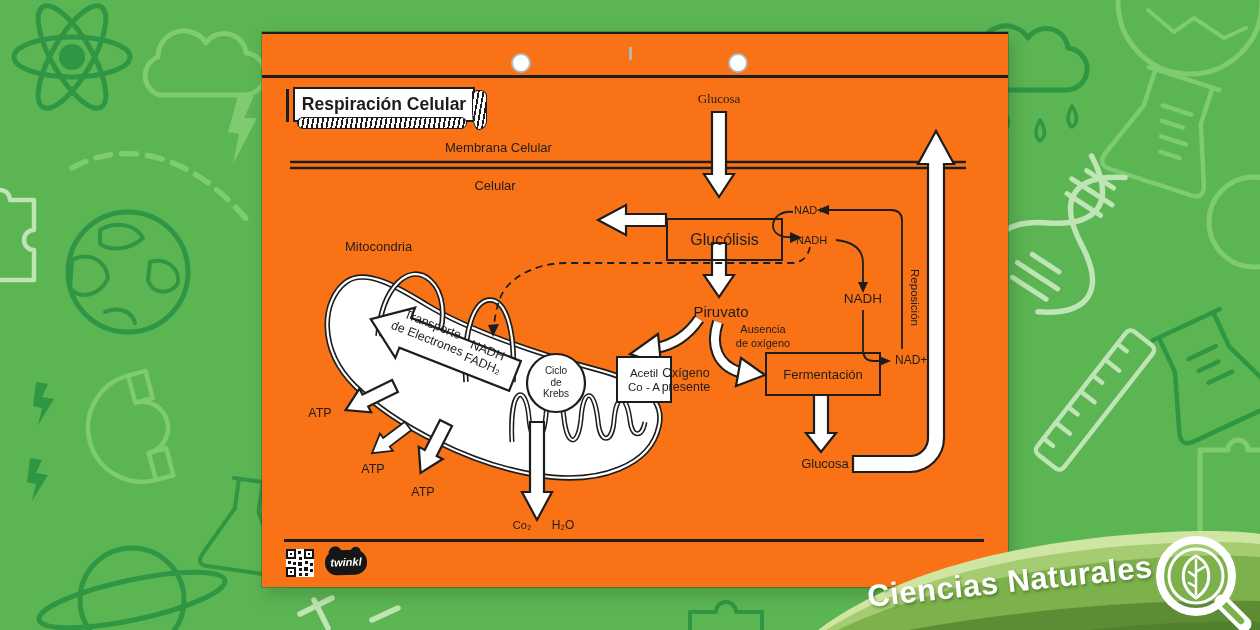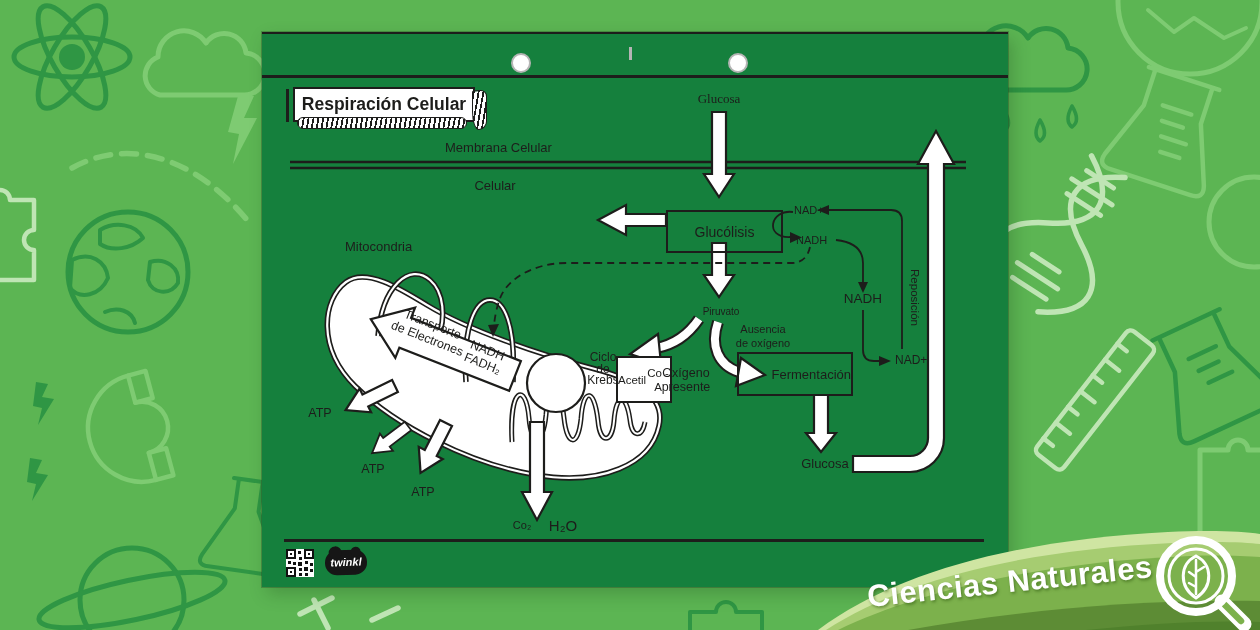--- a/index.html
+++ b/index.html
@@ -5,21 +5,21 @@
   html,body{margin:0;padding:0;}
   body{width:1260px;height:630px;overflow:hidden;position:relative;
        background:#5cb553;font-family:"Liberation Sans", sans-serif;}
   svg{display:block;}
   .layer{position:absolute;left:0;top:0;}
   
   .dk{stroke:#2f9644;fill:none;stroke-linecap:round;stroke-linejoin:round;}
   .lt{stroke:#7ecb72;fill:none;stroke-linecap:round;stroke-linejoin:round;}
   .pl{stroke:#bfe5b4;fill:none;stroke-linecap:round;stroke-linejoin:round;}
   
-  #page{position:absolute;left:262px;top:32px;width:746px;height:553px;background:#15803d;
+  #page{position:absolute;left:262px;top:32px;width:746px;height:553px;background:#f97316;
         border-top:2px solid #1d1d1b;
         box-shadow:0 0 0 1px rgba(40,70,35,.35), 5px 7px 16px rgba(20,60,20,.25);z-index:2;}
   #diagram-svg{position:absolute;left:0;top:0;}
   .hole{position:absolute;width:16px;height:16px;border:2px solid #b5b5b5;border-radius:50%;background:#fff;}
   .dashmark{position:absolute;width:3px;height:13px;background:#b5b5b5;}
   .toprule{position:absolute;left:0;right:0;top:41px;height:2.5px;background:#1d1d1b;}
   .botrule{position:absolute;left:22px;top:505px;width:700px;height:2.5px;background:#1d1d1b;}
   
   #title-wrap{position:absolute;left:22px;top:53px;width:210px;height:46px;}
   #title-box{position:absolute;left:9px;top:0;width:178px;height:31px;border:2.5px solid #1d1d1b;
@@ -209,72 +209,72 @@
       <g>
         <path d="M456,288 C448,312 456,331 477,338" stroke-width="12"></path>
         <path d="M456,288 C448,312 456,331 477,338" stroke="#ffffff" stroke-width="8"></path>
         <polygon points="479,324 503,341 474,352" fill="#ffffff" stroke-width="2.2"></polygon>
       </g>
 
       <path d="M548,213 C546,222 541,229 529,229 L304,229 C273,229 247,244 239,262 C235,271 233,282 232,291" stroke-width="1.8" stroke-dasharray="7 5"></path>
     </g>
   </svg>
 
-  <div class="box" style="left:404px;top:176px;width:113px;height:39px;font-size:14px;background:transparent;">
+  <div class="box" style="left:404px;top:184px;width:113px;height:39px;font-size:16px;background:transparent;">
       <span>Glucólisis</span>
     </div>
-  <div class="box" style="left:475px;top:318px;width:112px;height:40px;font-size:13px;background:transparent;justify-content:flex-end;">
+  <div class="box" style="left:503px;top:318px;width:112px;height:40px;font-size:13px;background:transparent;">
       <span>Fermentación</span>
     </div>
-  <div class="box" style="left:354px;top:322px;width:52px;height:43px;font-size:11.5px;line-height:14px;background:#fff;flex-direction:row;">
+  <div class="box" style="left:354px;top:322px;width:52px;height:43px;font-size:11.5px;line-height:14px;background:#fff;flex-direction:column;">
     <span>Acetil</span>
     <span>Co - A</span>
   </div>
 
   <div class="lb ctr" style="left:417px;top:57px;width:80px;font-family:Liberation Serif, serif;">Glucosa</div>
   <div class="lb ctr" style="left:183px;top:106px;width:104px;">Membrana Celular</div>
   <div class="lb ctr" style="left:193px;top:144px;width:80px;">Celular</div>
 
   <div class="lb" style="left:532px;top:169px;font-size:11px;">NAD+</div>
   <div class="lb" style="left:534px;top:199px;font-size:11px;">NADH</div>
   <div class="lb ctr" style="left:578px;top:257px;width:46px;font-size:13.5px;">NADH</div>
   <div class="lb" style="left:633px;top:319px;font-size:12px;">NAD+</div>
   <div class="lb ctr" style="left:612px;top:256px;width:80px;font-size:11.5px;transform:rotate(90deg);">Reposición</div>
 
-  <div class="lb ctr" style="left:420px;top:270px;width:78px;font-size:10px;">Piruvato</div>
+  <div class="lb ctr" style="left:420px;top:270px;width:78px;font-size:15px;">Piruvato</div>
   <div class="lb ctr" style="left:384px;top:290px;width:80px;font-size:12.5px;line-height:14px;margin-top:42px;">
     <span>Oxígeno</span>
     <span>presente</span>
   </div>
   <div class="lb ctr" style="left:458px;top:288px;width:86px;font-size:11px;line-height:14px;">
     <span>Ausencia</span>
     <span>de oxígeno</span>
   </div>
   <div class="lb ctr" style="left:525px;top:422px;width:76px;">Glucosa</div>
 
   <div class="lb" style="left:83px;top:205px;">Mitocondria</div>
   <div class="lb ctr" style="left:112px;top:283px;width:112px;font-size:12.5px;line-height:14.5px;transform:rotate(21.5deg);">
     <span>Transporte</span>
     <span>de Electrones</span>
   </div>
   <div class="lb ctr" style="left:192px;top:309px;width:62px;font-size:12.5px;line-height:14px;transform:rotate(21.5deg);">
     <span>NADH</span>
     <span>FADH₂</span>
   </div>
-  <div class="lb ctr" style="left:264px;top:318px;width:60px;font-size:12px;line-height:11.5px;padding-left:47px;">
+  <div class="lb ctr" style="left:264px;top:331px;width:60px;font-size:10px;line-height:11.5px;">
     <span>Ciclo</span>
     <span>de</span>
     <span>Krebs</span>
   </div>
 
   <div class="lb ctr" style="left:38px;top:372px;width:40px;font-size:12.5px;">ATP</div>
   <div class="lb ctr" style="left:91px;top:428px;width:40px;font-size:12.5px;">ATP</div>
   <div class="lb ctr" style="left:141px;top:451px;width:40px;font-size:12.5px;">ATP</div>
   <div class="lb ctr" style="left:242px;top:484px;width:36px;font-size:11px;">Co₂</div>
-  <div class="lb ctr" style="left:282px;top:484px;width:38px;font-size:15px;">H₂O</div>
+  <div class="lb ctr" style="left:282px;top:484px;width:38px;font-size:12px;">H₂O</div>
 
   <div class="botrule"></div>
 
   <svg id="qr" width="28" height="28" viewBox="0 0 28 28">
     <rect width="28" height="28" fill="#fff"></rect>
     <g fill="#111">
       <rect x="0" y="0" width="10" height="10"></rect>
         <rect x="18" y="0" width="10" height="10"></rect>
         <rect x="0" y="18" width="10" height="10"></rect>
       <rect x="12" y="2" width="3" height="3"></rect>

